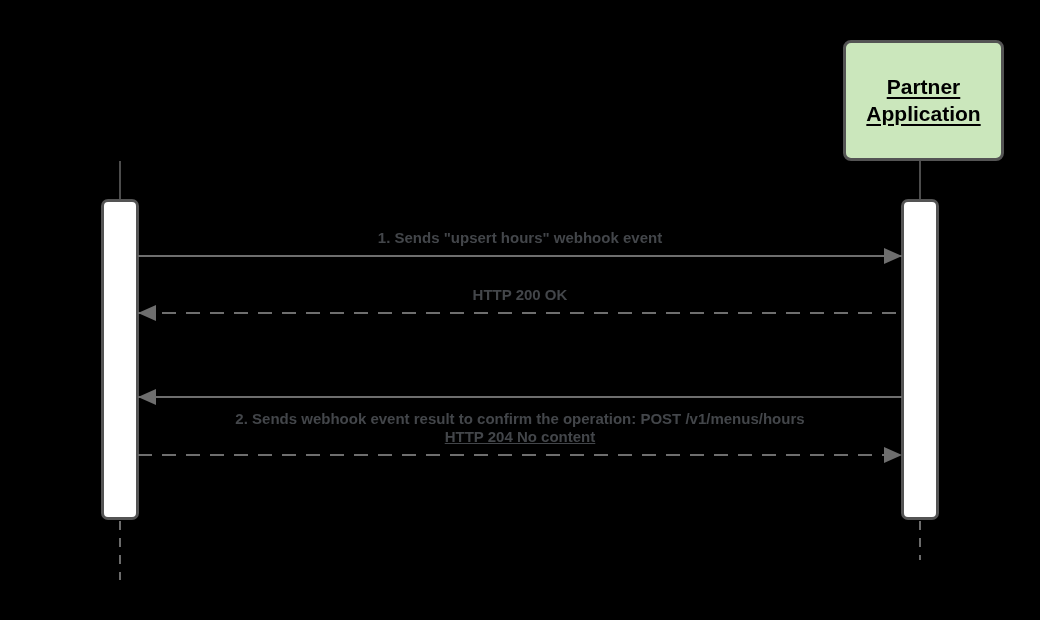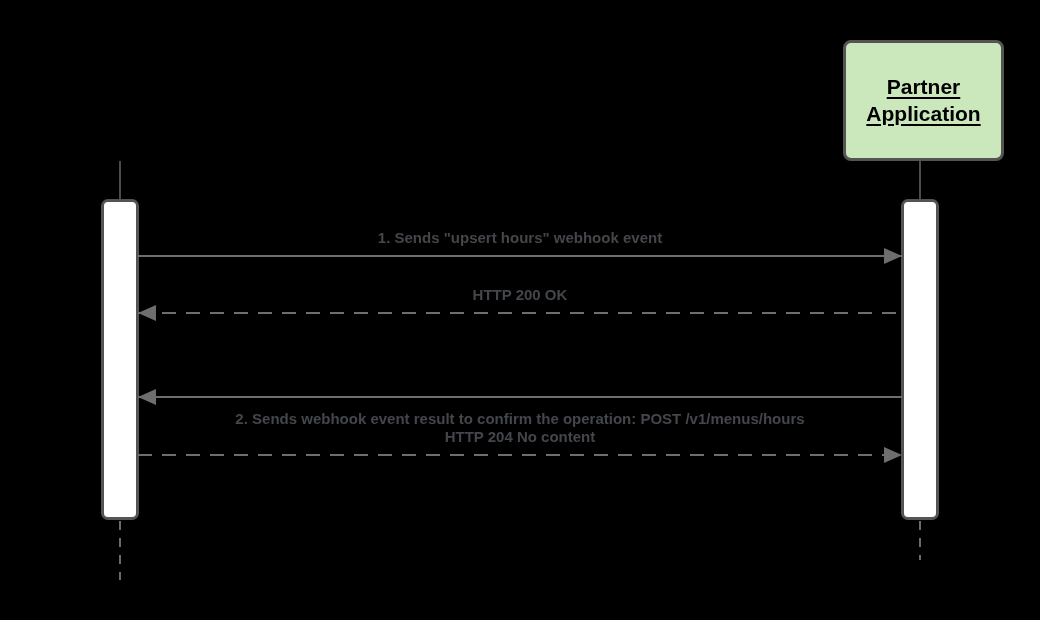--- a/index.html
+++ b/index.html
@@ -113,20 +113,20 @@
   <div class="arrowhead arrow-right" style="top:248px;"></div>
 
   <div class="msg-label" style="top:286px;">HTTP 200 OK</div>
   <div class="msg-line dash-line" style="top:312px;"></div>
   <div class="arrowhead arrow-left" style="top:305px;"></div>
 
   <div class="msg-label" style="top:370px;margin-top:40px;">2. Sends webhook event result to confirm the operation: POST /v1/menus/hours</div>
   <div class="msg-line solid-line" style="top:396px;"></div>
   <div class="arrowhead arrow-left" style="top:389px;"></div>
 
-  <div class="msg-label" style="top:428px;">HTTP 204 No content</div>
+  <div class="msg-label" style="top:428px;text-decoration:underline;">HTTP 204 No content</div>
   <div class="msg-line dash-line" style="top:454px;"></div>
   <div class="arrowhead arrow-right" style="top:447px;"></div>
 
   <div class="lifeline-stub-bottom dash-v" style="left:119px; height:59px;"></div>
   <div class="lifeline-stub-bottom dash-v" style="left:919px; height:39px;"></div>
 
 </div>
 
 </body></html>

